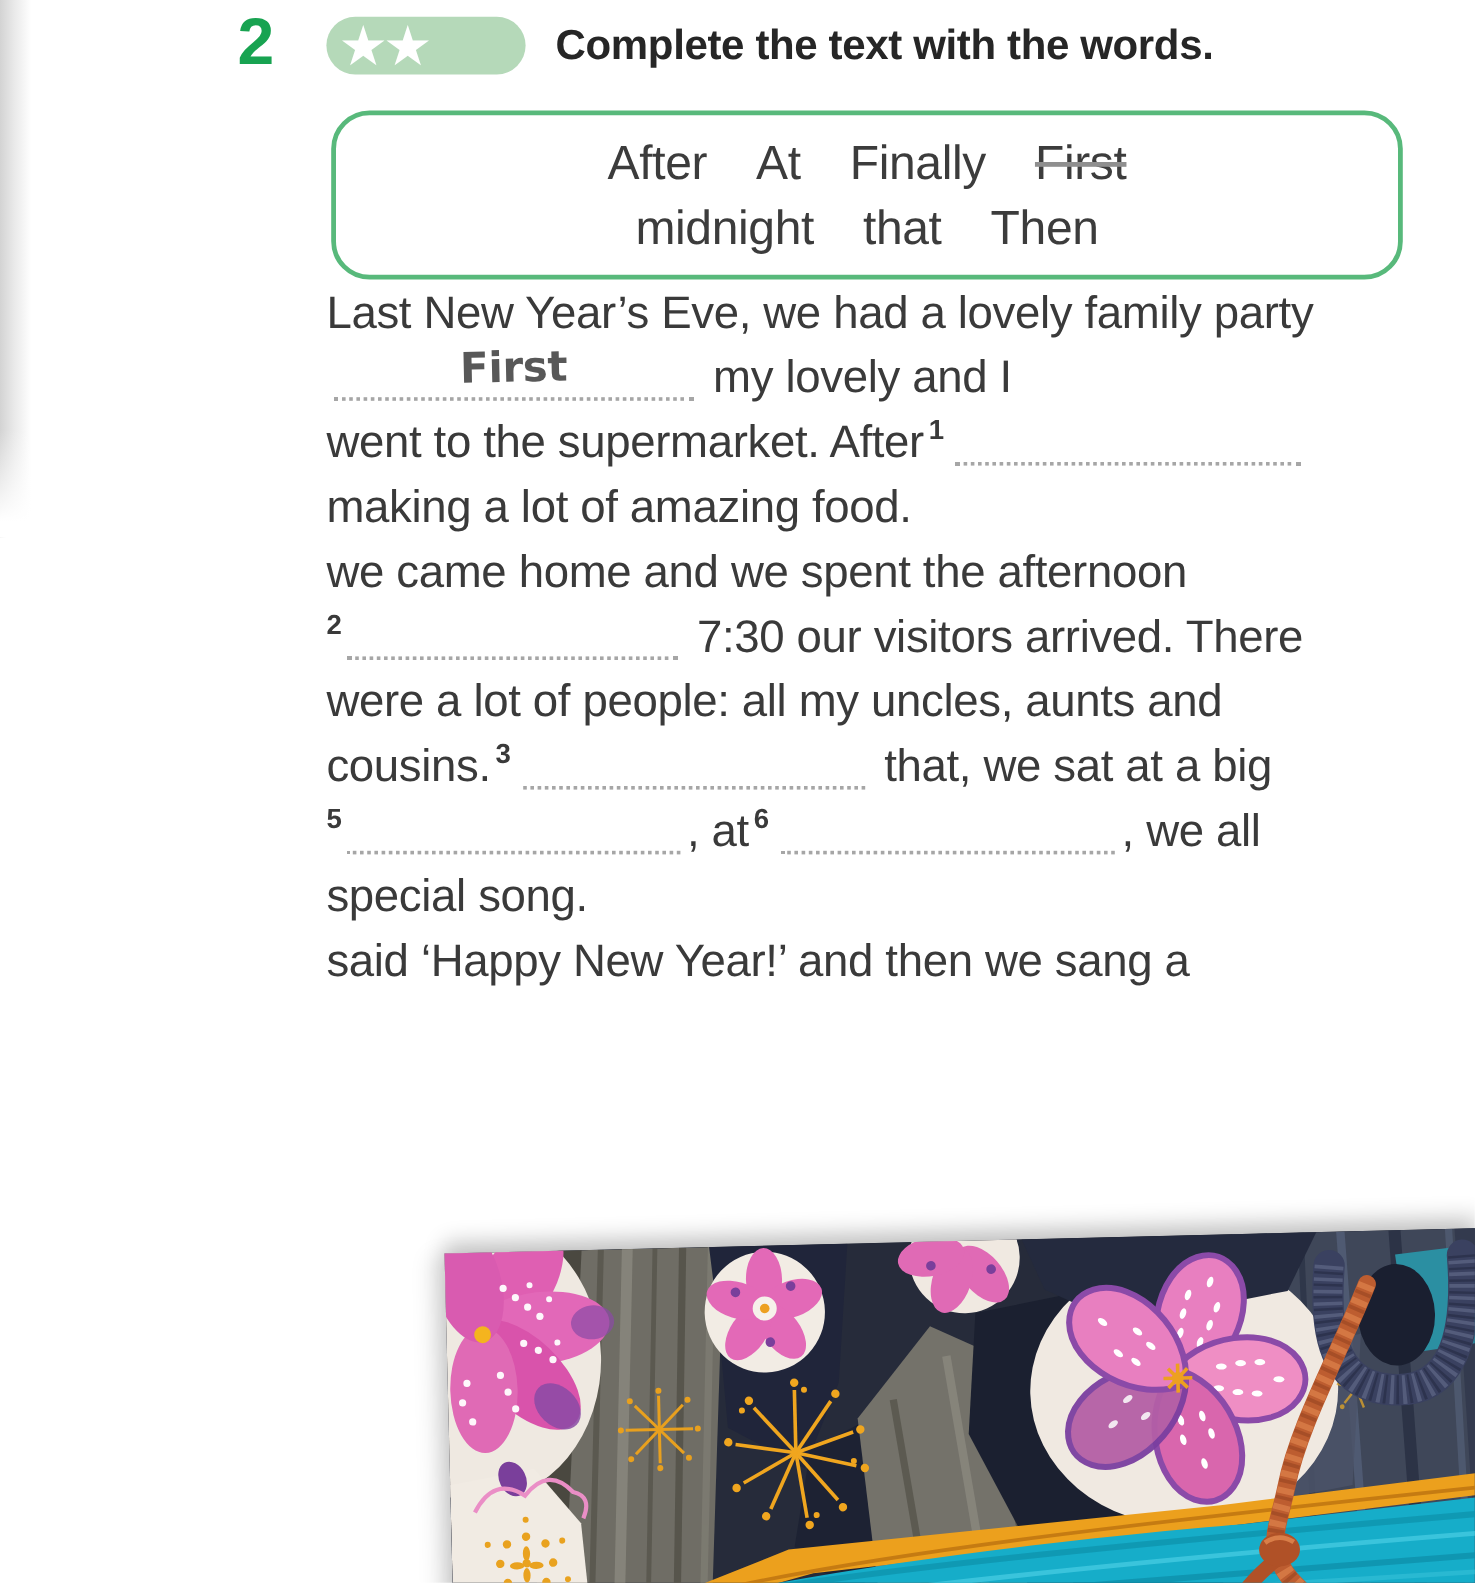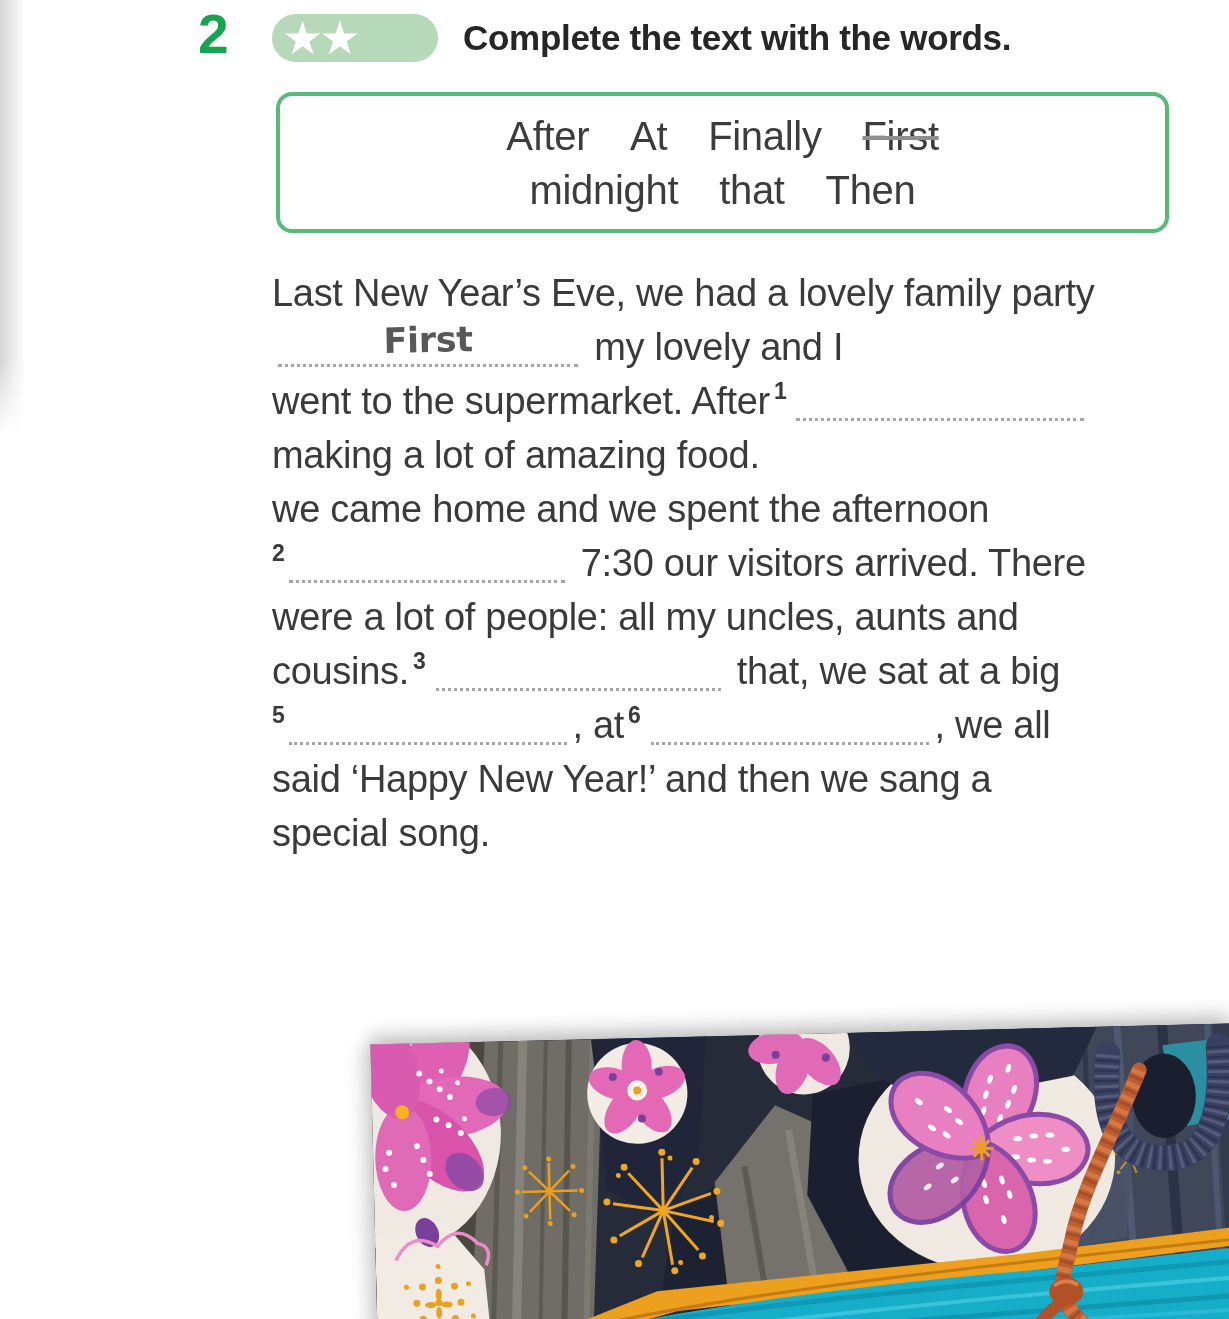--- a/index.html
+++ b/index.html
@@ -19,29 +19,29 @@
     color:#18a351; letter-spacing:-1px; }
   .star-pill { position:absolute; left:272px; top:14px; width:166px; height:48px;
     background:#b5d9b9; border-radius:24px; display:flex; align-items:center; padding-left:10px; }
   .star { font-family:"DejaVu Sans", sans-serif; color:#ffffff; font-size:46px; line-height:44px;
     margin-right:-4px; }
   .instruction { position:absolute; left:448px; top:18px; font-size:35px; font-weight:bold;
     color:#262626; letter-spacing:-0.3px;margin-left:15px; }
 
   
   .word-box { position:absolute; left:276px; top:92px; width:893px; height:141px;
-    border:4.5px solid #58b97b; border-radius:16px; background:#ffffff;
+    border:4.5px solid #58b97b; border-radius:32px; background:#ffffff;
     text-align:center; padding-top:13px; }
   .word-box .row { font-size:40px; line-height:54px; color:#3c3c3c; letter-spacing:-0.3px; }
   .word-box .w { display:inline-block; margin:0 15px; }
   .word-box .strike { text-decoration:line-through; text-decoration-thickness:3.5px;
     text-decoration-color:#8f8f8f; }
 
   
-  .passage { position:absolute; left:272px; top:266px; width:900px; font-size:38px;
+  .passage { position:absolute; left:272px; top:234px; width:900px; font-size:38px;
     letter-spacing:-0.3px; color:#3a3a3a; }
   .pline { height:54px; line-height:54px; white-space:nowrap; }
   .sup { position:relative; top:-15px; font-size:23px; font-weight:bold; margin:0 4px 0 4px; }
   .blank { display:inline-block; border-bottom:3.5px dotted #a6a6a6; vertical-align:-7px;
     position:relative; margin:0 6px; }
   .b0{width:300px;} .b1{width:288px;} .b2{width:276px;} .b3{width:285px;}
   .b4{width:300px;} .b5{width:278px;} .b6{width:278px;}
   .answer { position:absolute; left:0; right:0; bottom:4px; text-align:center;
     font-family:"DejaVu Sans", sans-serif; font-weight:bold; font-size:35px;
     color:#585858; transform:rotate(-1.2deg); line-height:40px; }
@@ -98,22 +98,22 @@
       <span>7:30 our visitors arrived. There</span>
     </div>
     <div class="pline"><span>were a lot of people: all my uncles, aunts and</span></div>
     <div class="pline">
       <span>cousins.</span><span class="sup">3</span><span class="blank b3"></span>
       <span>that, we sat at a big</span>
     </div>
     <div class="pline">
       <span class="sup" style="margin-left:0;">5</span><span class="blank b5" style="margin-left:0;"></span><span>, at</span><span class="sup">6</span><span class="blank b6"></span><span>, we all</span>
     </div>
+    <div class="pline"><span>special song.</span></div>
     <div class="pline"><span>said ‘Happy New Year!’ and then we sang a</span></div>
-    <div class="pline"><span>special song.</span></div>
   </div>
 
   <div class="photo">
     <svg viewBox="0 0 860 300" preserveAspectRatio="none">
 
       <rect x="0" y="0" width="860" height="300" fill="#262b3a"></rect>
 
       <rect x="655" y="0" width="205" height="300" fill="#3f4759"></rect>
       <path d="M680,0 L690,300" stroke="#2f374a" stroke-width="8"></path>
       <path d="M712,0 L718,300" stroke="#2f374a" stroke-width="5"></path>

